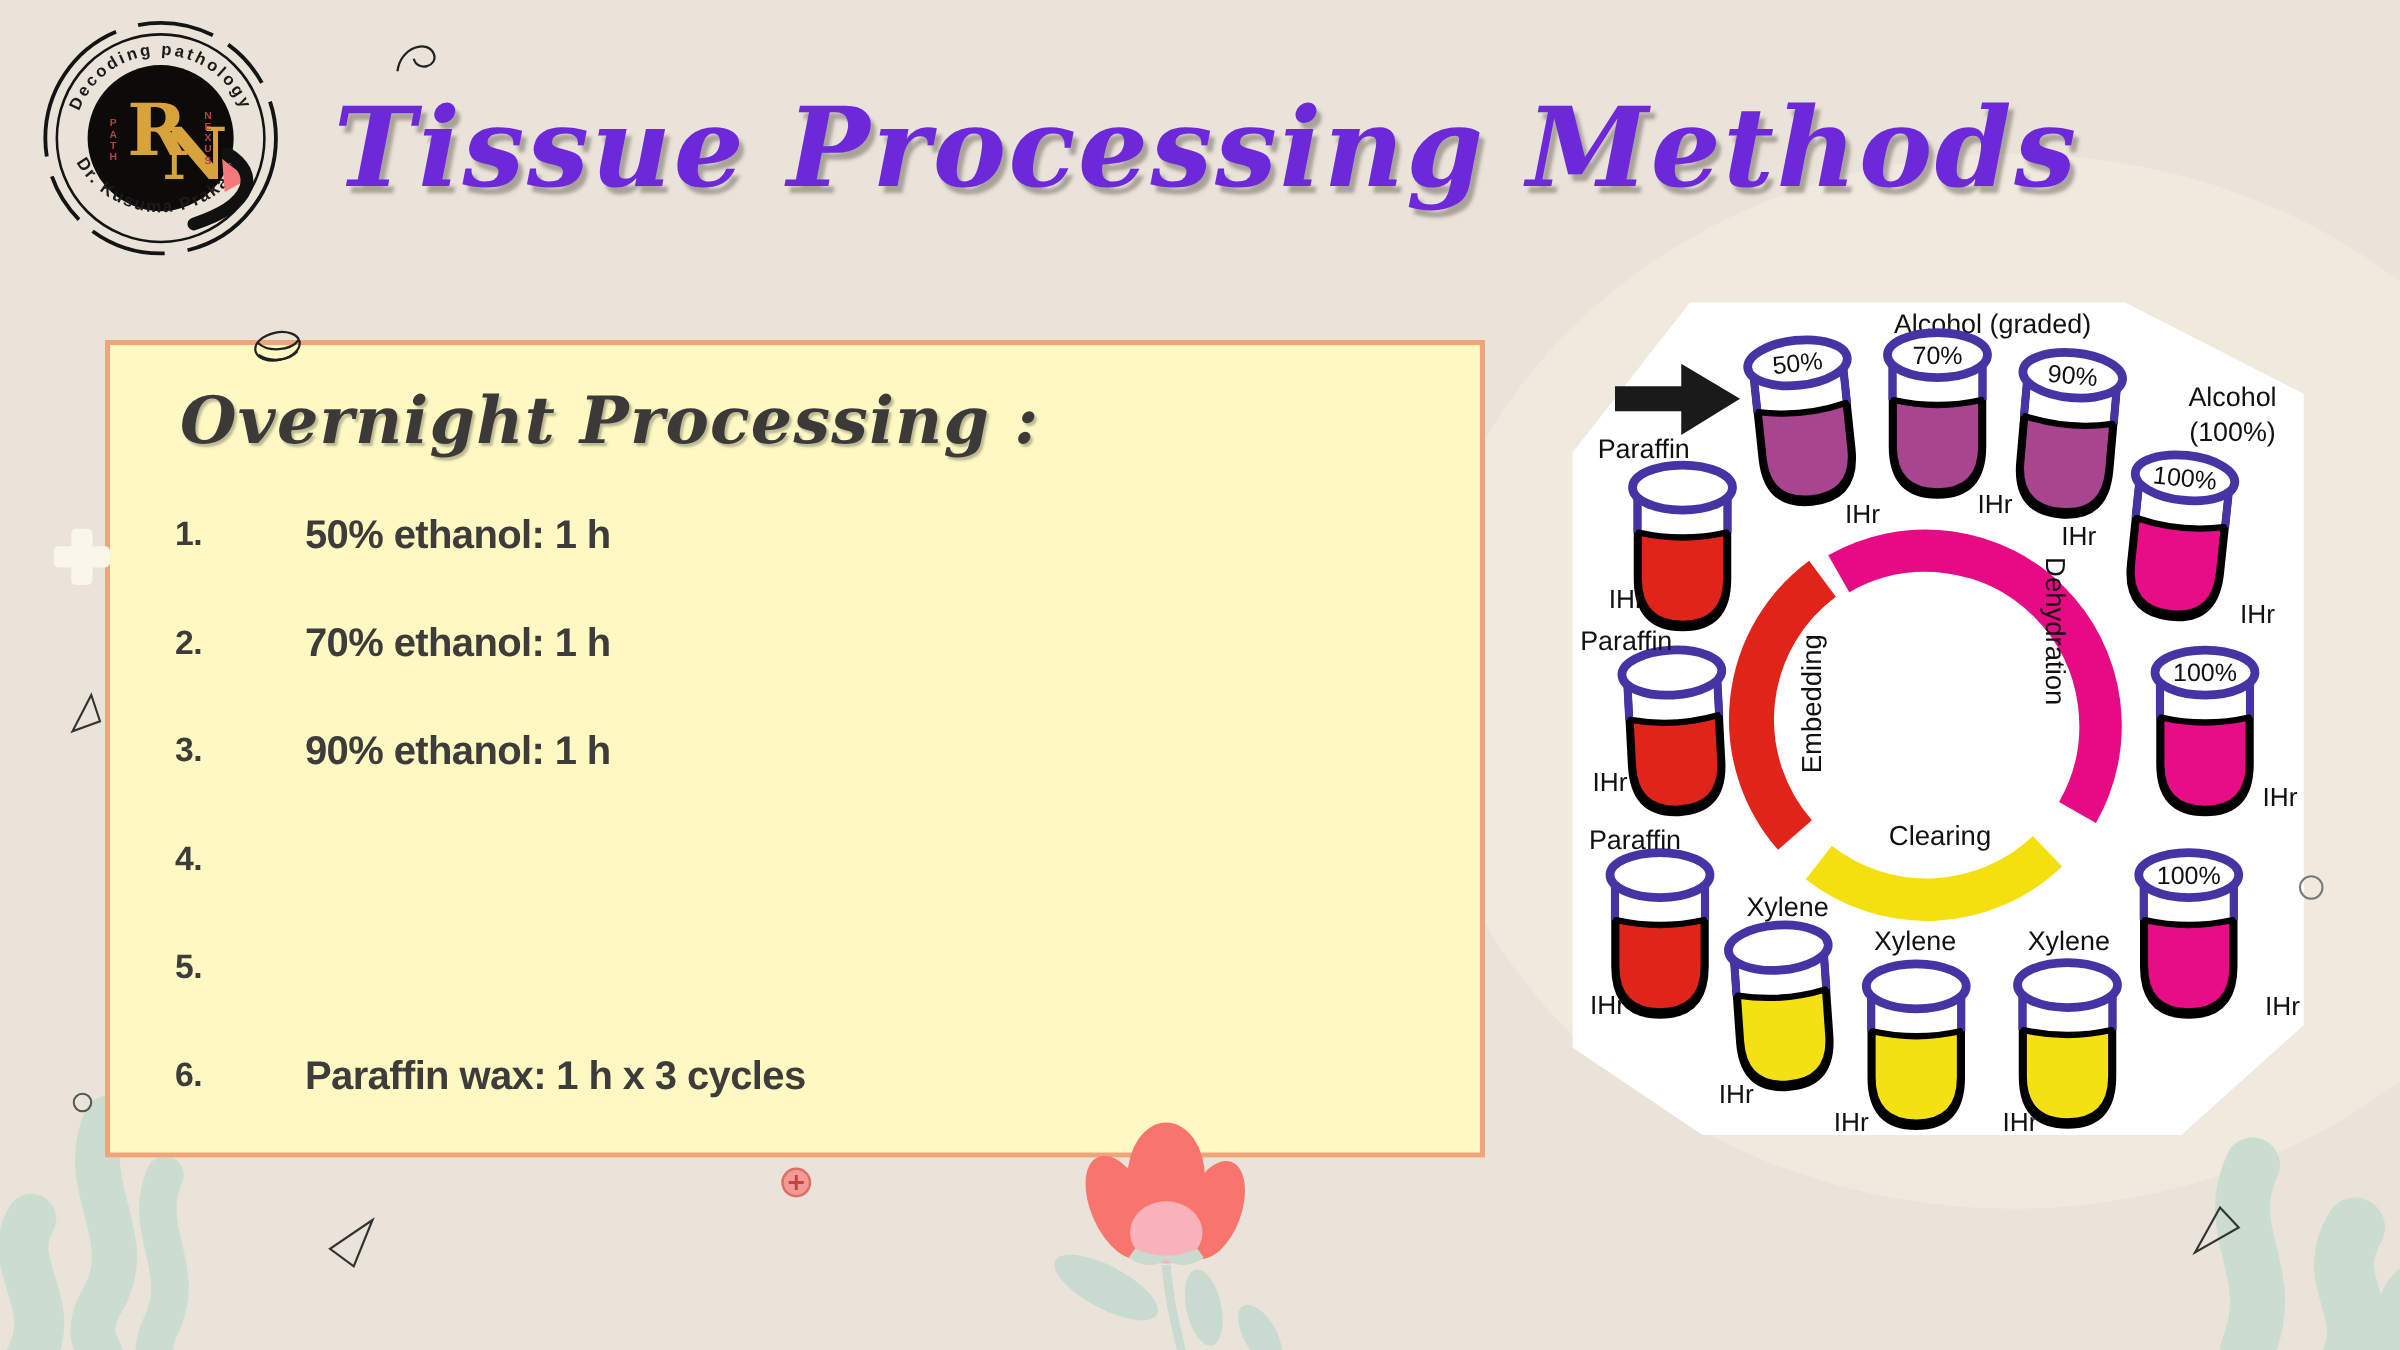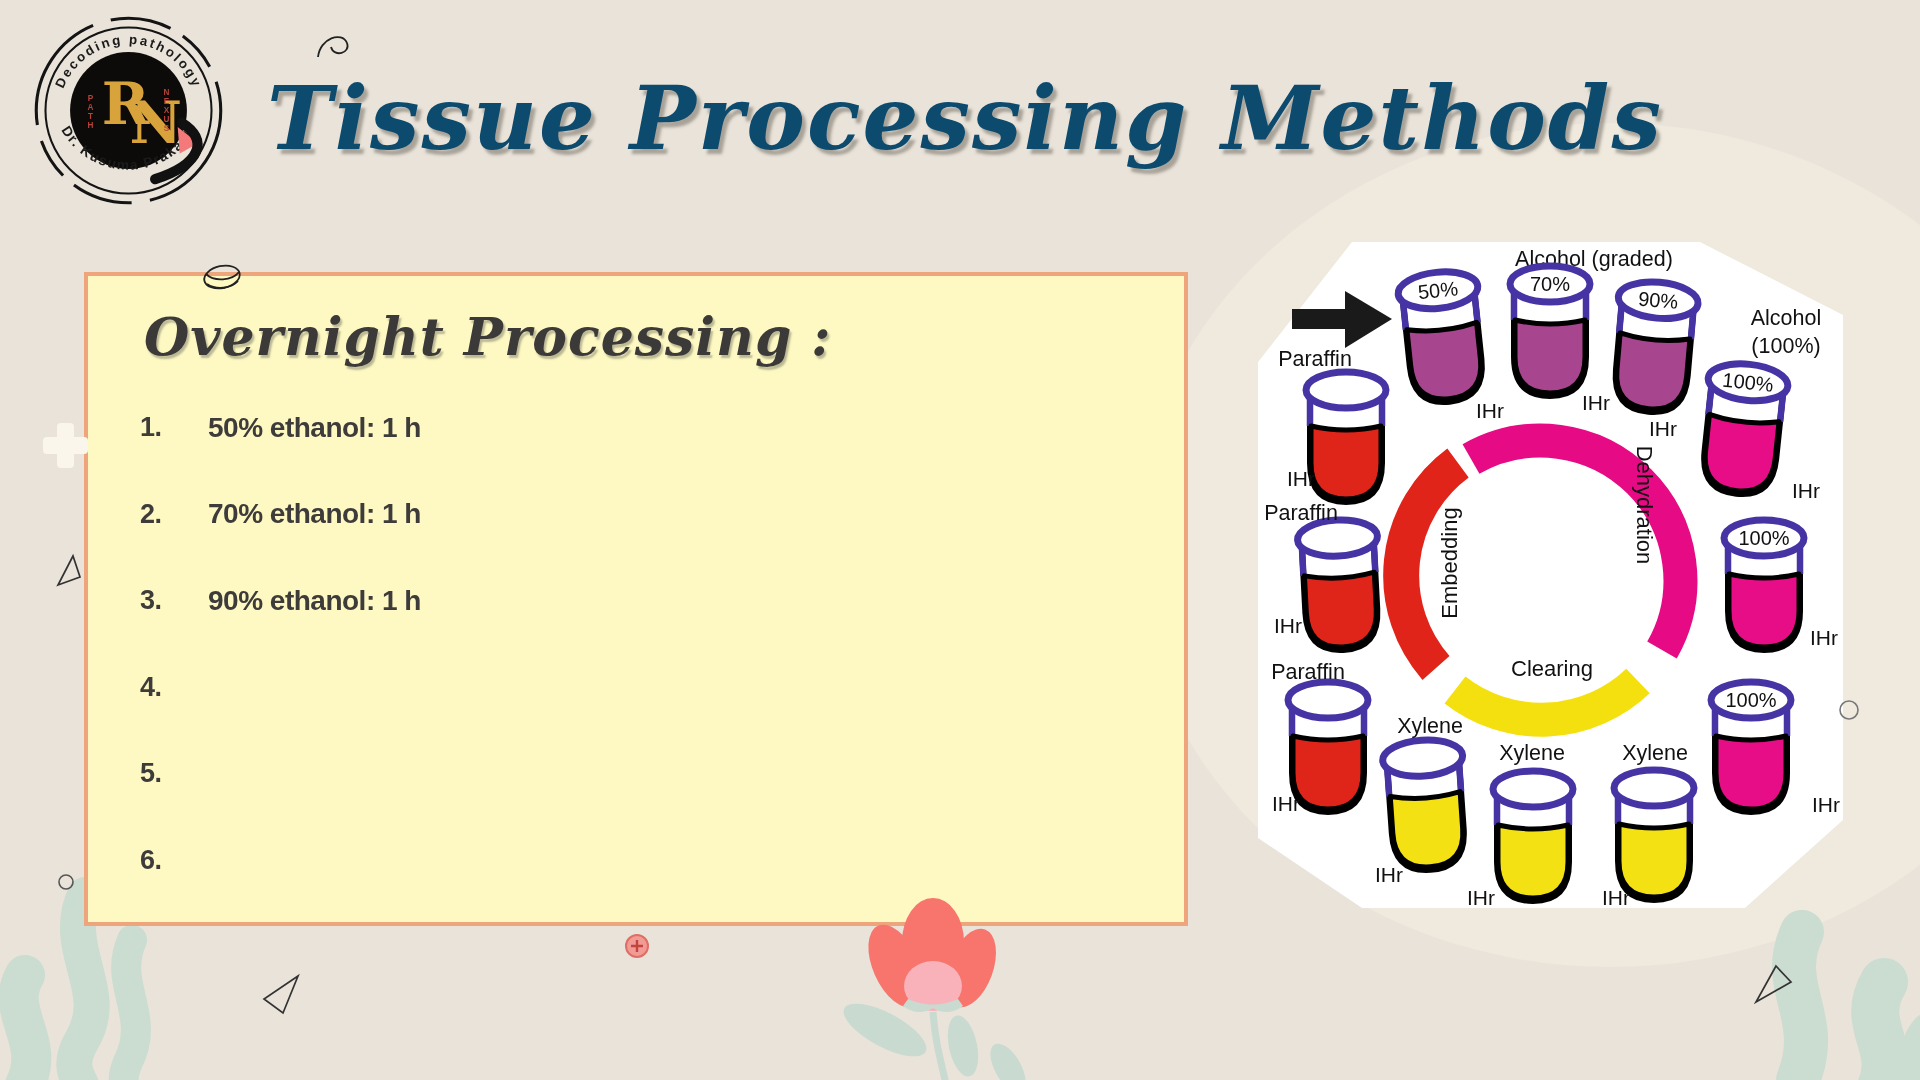--- a/index.html
+++ b/index.html
@@ -10,21 +10,21 @@
   .bg-layer{position:absolute;left:0;top:0;z-index:0;}
   .panel{position:absolute;left:84px;top:272px;width:1096px;height:646px;
          background:#FCF9EA;border:4px solid #EFA57B;z-index:2;}
   .panel-heading{position:absolute;left:56px;top:30px;margin:0;
          font-family:"DejaVu Serif",serif;font-style:italic;font-weight:bold;
          font-size:52px;color:#3C3A39;text-shadow:2px 3px 2px rgba(60,60,60,0.35);
          letter-spacing:1px;}
   .process-list{position:absolute;left:0;top:0;width:100%;height:100%;margin:0;padding:0;list-style:none;}
   .process-item{position:absolute;left:52px;height:87px;display:flex;align-items:center;color:#3E3C3B;}
   .item-number{display:inline-block;width:68px;font-weight:bold;font-size:27px;letter-spacing:-0.5px;}
-  .item-text{font-weight:bold;font-size:28px;letter-spacing:-0.5px;}
+  .item-text{font-weight:bold;font-size:32px;letter-spacing:-0.5px;margin-left:36px;}
   .page-title{position:absolute;left:250px;top:66px;width:1430px;margin:0;text-align:center;
          font-family:"DejaVu Serif",serif;font-style:italic;font-weight:bold;
          font-size:88px;color:#F4797B;letter-spacing:2px;
          text-shadow:4px 5px 3px rgba(115,110,100,0.55);z-index:4;}
   .diagram-layer{position:absolute;left:0;top:0;z-index:2;pointer-events:none;}
   .overlay-layer{position:absolute;left:0;top:0;z-index:3;pointer-events:none;}
   .logo{position:absolute;left:26px;top:8px;z-index:4;}
   .diagram-text{font-family:"Liberation Sans",sans-serif;fill:#111;}
 </style>
 </head>
@@ -39,21 +39,21 @@
       <path d="M 25 975 C 3 1012, 47 1040, 25 1085" stroke-width="40"></path>
       <path d="M 132 940 C 112 985, 152 1015, 128 1062 C 118 1085, 128 1092, 128 1095" stroke-width="30"></path>
     </g>
     <g id="leaves-right" stroke="#CBDCD1" fill="none" stroke-linecap="round">
       <path d="M 1802 932 C 1776 988, 1824 1016, 1798 1080" stroke-width="44"></path>
       <path d="M 1884 982 C 1858 1026, 1900 1046, 1880 1090" stroke-width="48"></path>
       <path d="M 1928 1030 C 1908 1052, 1928 1066, 1918 1090" stroke-width="34"></path>
     </g>
   </svg>
 
-  <h1 class="page-title" style="color: #0c4a6e;">Tissue Processing Methods</h1>
+  <h1 class="page-title" style="color: #6d28d9;">Tissue Processing Methods</h1>
 
   <svg class="logo" width="205" height="205" viewBox="0 0 200 200">
     <circle cx="100" cy="100" r="90" fill="none" stroke="#141414" stroke-width="3" stroke-dasharray="120 18 60 14 40 16"></circle>
     <circle cx="100" cy="100" r="81" fill="none" stroke="#141414" stroke-width="2"></circle>
     <circle cx="100" cy="100" r="57" fill="#0d0b09"></circle>
     <defs>
       <path id="arcTop" d="M 32 103 A 68 68 0 0 1 168 103"></path>
       <path id="arcBot" d="M 26 95 A 75 75 0 0 0 174 95"></path>
     </defs>
     <text font-size="13" font-weight="bold" letter-spacing="2.2" fill="#1b1b1b" font-family="Liberation Sans, sans-serif">
@@ -86,20 +86,21 @@
           <span class="item-text">90% ethanol: 1 h</span>
         </li>
         <li class="process-item" style="top: 367.8px;">
           <span class="item-number">4.</span>
         </li>
         <li class="process-item" style="top: 454.4px;">
           <span class="item-number">5.</span>
         </li>
         <li class="process-item" style="top: 541px;">
           <span class="item-number">6.</span>
+          <span class="item-text">Paraffin wax: 1 h x 3 cycles</span>
         </li>
       </ol>
   </div>
 
   <svg class="diagram-layer" width="1920" height="1080" viewBox="0 0 1920 1080">
     <polygon points="1258,362 1352,242 1700,242 1843,315 1843,820 1745,908 1362,908 1258,838" fill="#FFFFFF"></polygon>
 
     <path id="arc-dehydration" d="M 1471 459 A 140 140 0 0 1 1662 650" fill="none" stroke="#E60A84" stroke-width="34"></path>
     <path id="arc-embedding" d="M 1458 463 A 140 140 0 0 0 1436 668" fill="none" stroke="#E0241A" stroke-width="36"></path>
     <path id="arc-clearing" d="M 1455 690 A 140 140 0 0 0 1638 681" fill="none" stroke="#F5E00F" stroke-width="34"></path>

